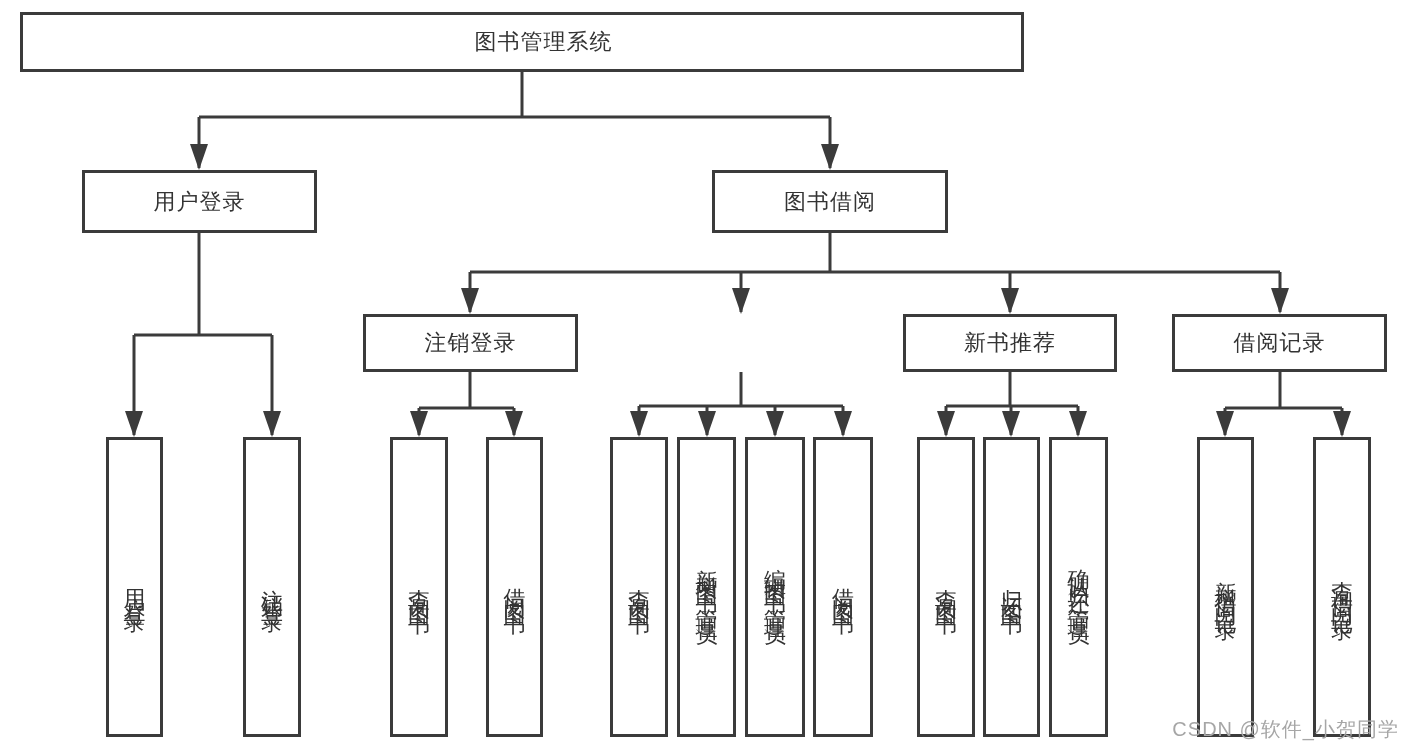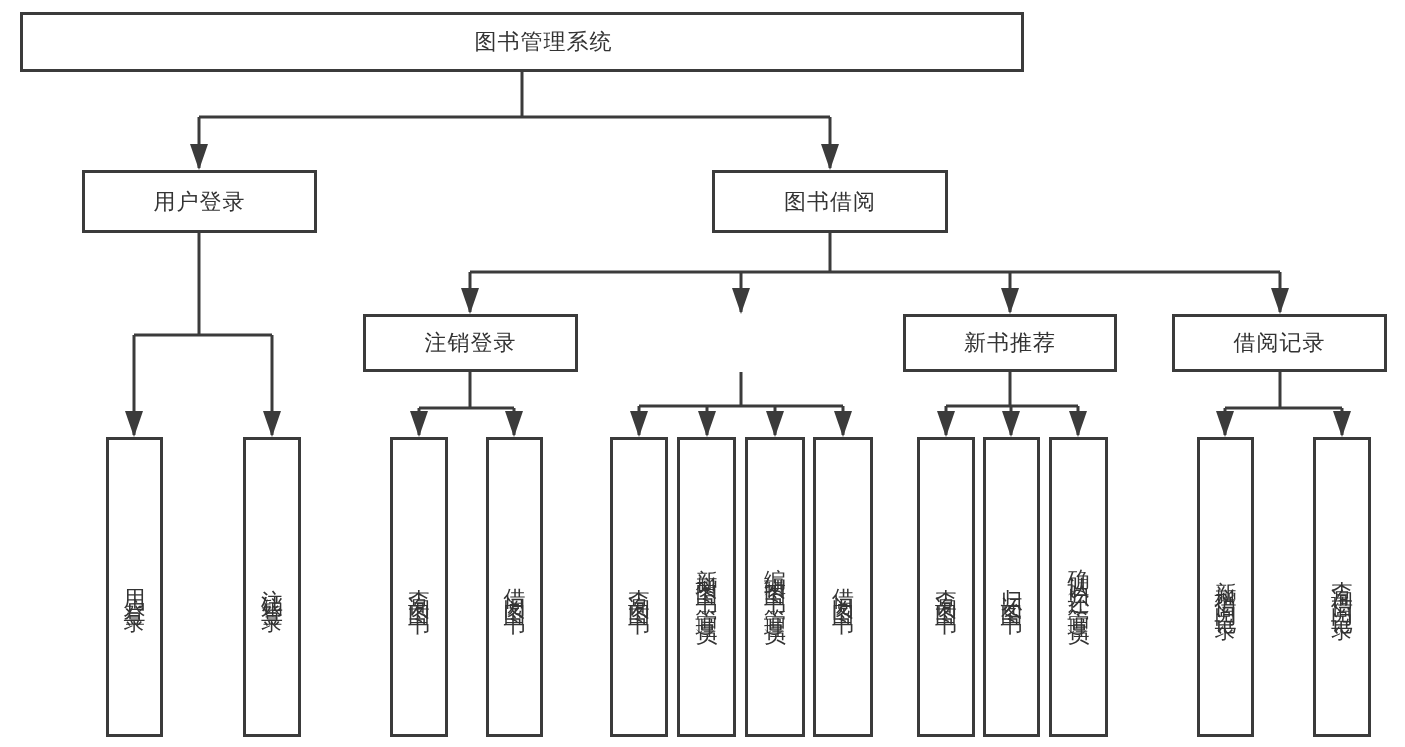--- a/index.html
+++ b/index.html
@@ -181,14 +181,15 @@
     <span class="vtext">确认归还（管理员）</span>
   </div>
 
   <div class="node vnode" style="left:1197px; top:437px; width:57px; height:300px;">
     <span class="vtext">新增借阅记录</span>
   </div>
   <div class="node vnode" style="left:1313px; top:437px; width:58px; height:300px;">
     <span class="vtext">查询借阅记录</span>
   </div>
 
+  <div class="watermark">CSDN @软件_小贺同学</div>
 
 </div>
 
 </body></html>

